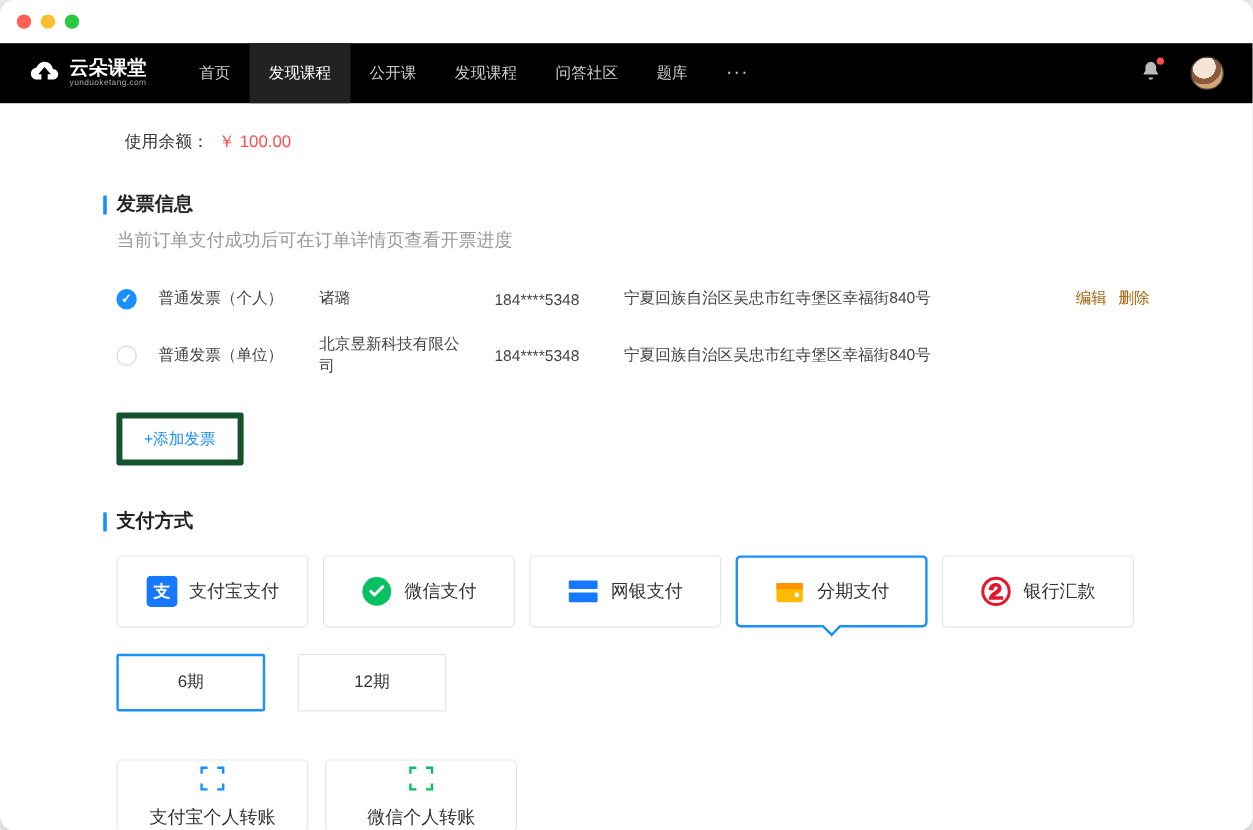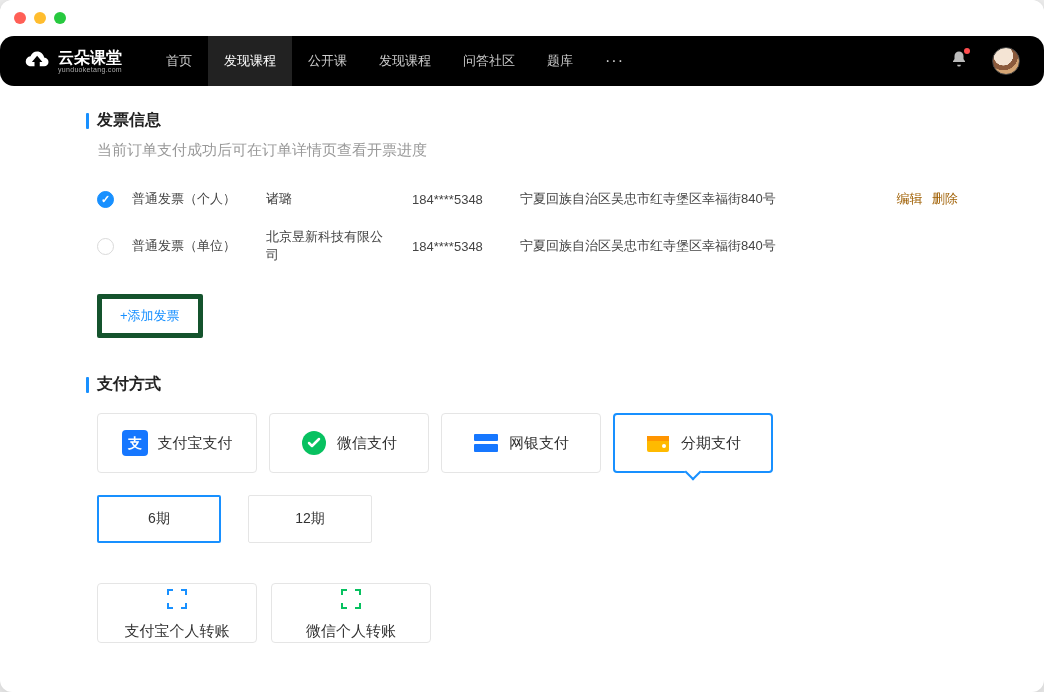--- a/index.html
+++ b/index.html
@@ -34,21 +34,20 @@
   .dot { width: 12px; height: 12px; border-radius: 50%; }
   .dot.red { background: #ff5f56; }
   .dot.yellow { background: #ffbd2e; }
   .dot.green { background: #27c93f; }
   .topnav {
     height: 50px;
     background: #000;
     display: flex;
     align-items: center;
     padding: 0 24px;
-    border-radius: 14px;
   }
   .logo {
     display: flex;
     align-items: center;
     color: #fff;
     font-weight: 700;
     font-size: 16px;
     margin-right: 28px;
     gap: 6px;
   }
@@ -263,20 +262,24 @@
             <path d="M12 2a6 6 0 0 0-6 6v4l-2 3v1h16v-1l-2-3V8a6 6 0 0 0-6-6zm0 20a2.5 2.5 0 0 0 2.5-2.5h-5A2.5 2.5 0 0 0 12 22z"></path>
           </svg>
         <span class="bell-dot"></span>
       </div>
       <div class="avatar"></div>
     </div>
   </div>
 
   <div class="content">
 
+    <div class="balance-row">
+      <span>使用余额：</span>
+      <span class="balance-amount">￥ 100.00</span>
+    </div>
 
     <div class="section-title">发票信息</div>
     <div class="section-sub">当前订单支付成功后可在订单详情页查看开票进度</div>
 
     <div class="invoice-list">
       <div class="invoice-row">
         <div class="radio checked"></div>
         <span class="inv-type">普通发票（个人）</span>
         <span class="inv-name">诸璐</span>
         <span class="inv-phone">184****5348</span>
@@ -330,20 +333,29 @@
       <div class="pay-card selected">
         <span class="pay-icon">
           <svg viewBox="0 0 26 26">
               <rect x="2" y="6" width="22" height="16" rx="2" fill="#ffba00"></rect>
               <rect x="2" y="6" width="22" height="5" fill="#ff9500"></rect>
               <circle cx="19" cy="16" r="2" fill="#fff"></circle>
             </svg>
         </span>
         <span>分期支付</span>
       </div>
+      <div class="pay-card">
+        <span class="pay-icon">
+          <svg viewBox="0 0 26 26">
+              <circle cx="13" cy="13" r="11" fill="none" stroke="#e6162d" stroke-width="2.5"></circle>
+              <path d="M13 6c-4 0-6 3-6 6h4c0-2 1-3 2-3 2 0 2 2 0 3-3 2-6 4-6 8h12v-3h-7c1-1 3-2 4-3 3-2 2-8-3-8z" fill="#e6162d"></path>
+            </svg>
+        </span>
+        <span>银行汇款</span>
+      </div>
     </div>
 
     <div class="term-options">
       <div class="term-card selected">6期</div>
       <div class="term-card">12期</div>
     </div>
 
     <div class="transfer-options">
       <div class="transfer-card">
         <span class="pay-icon">

